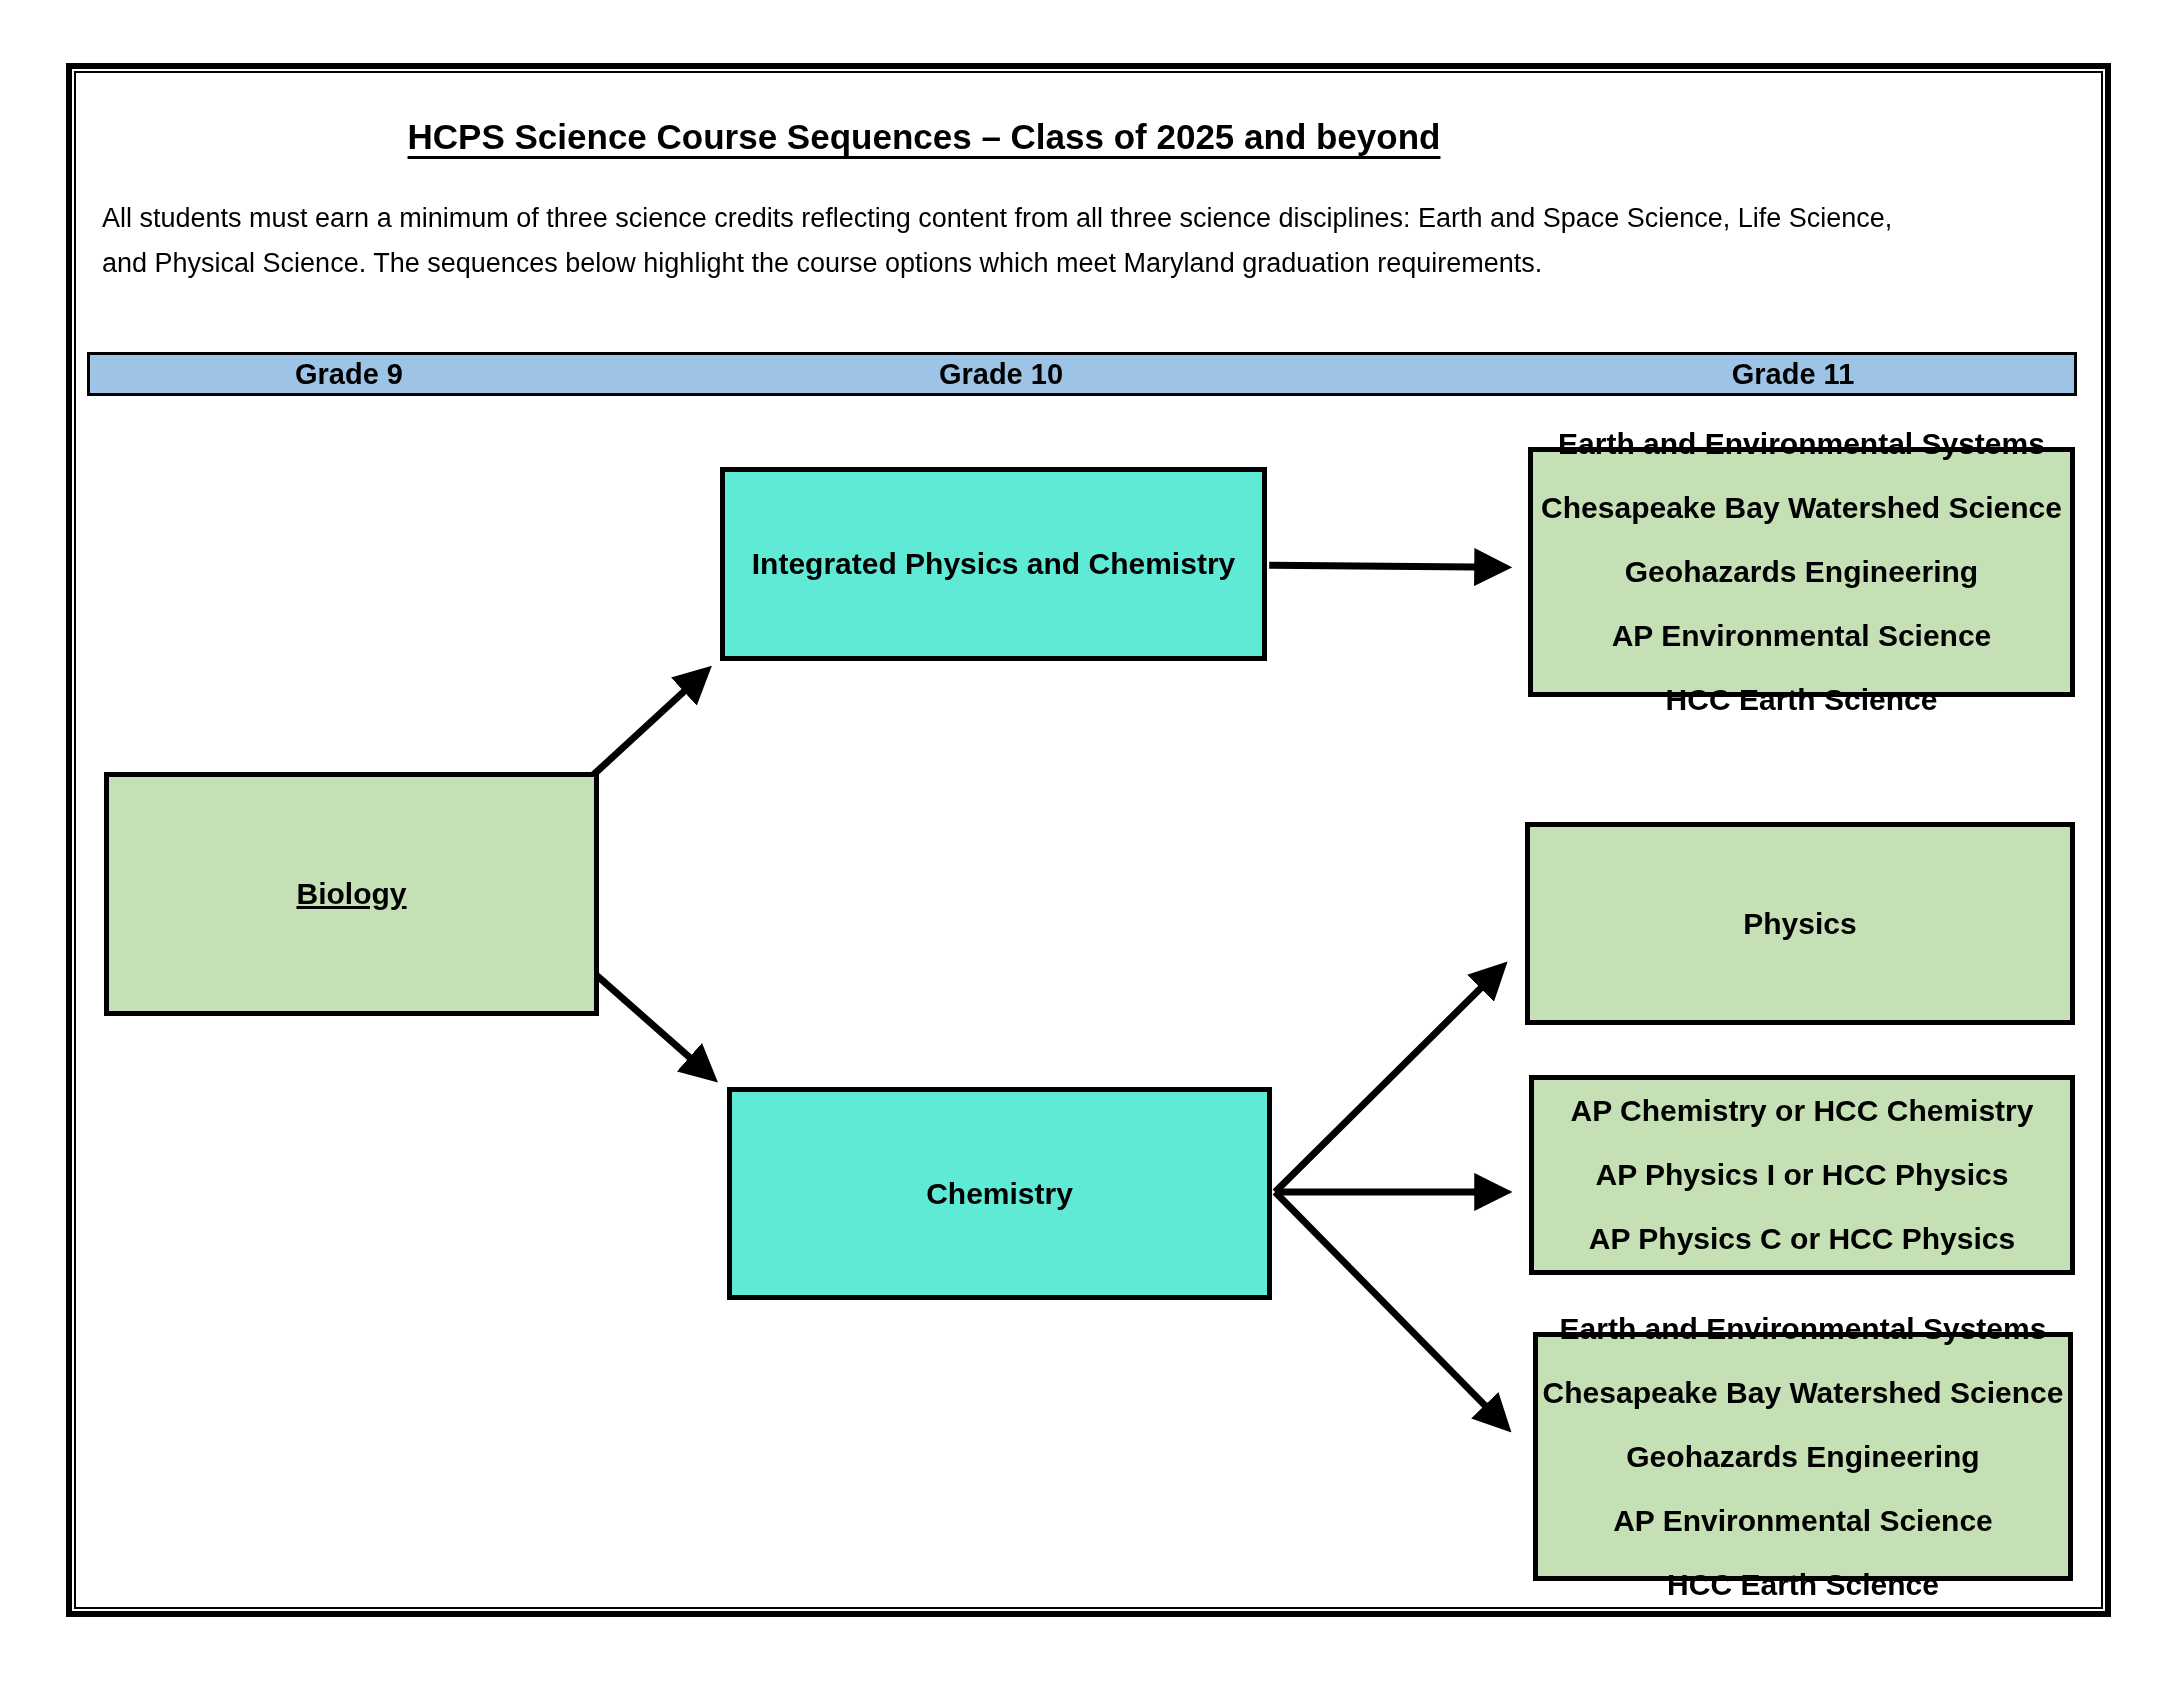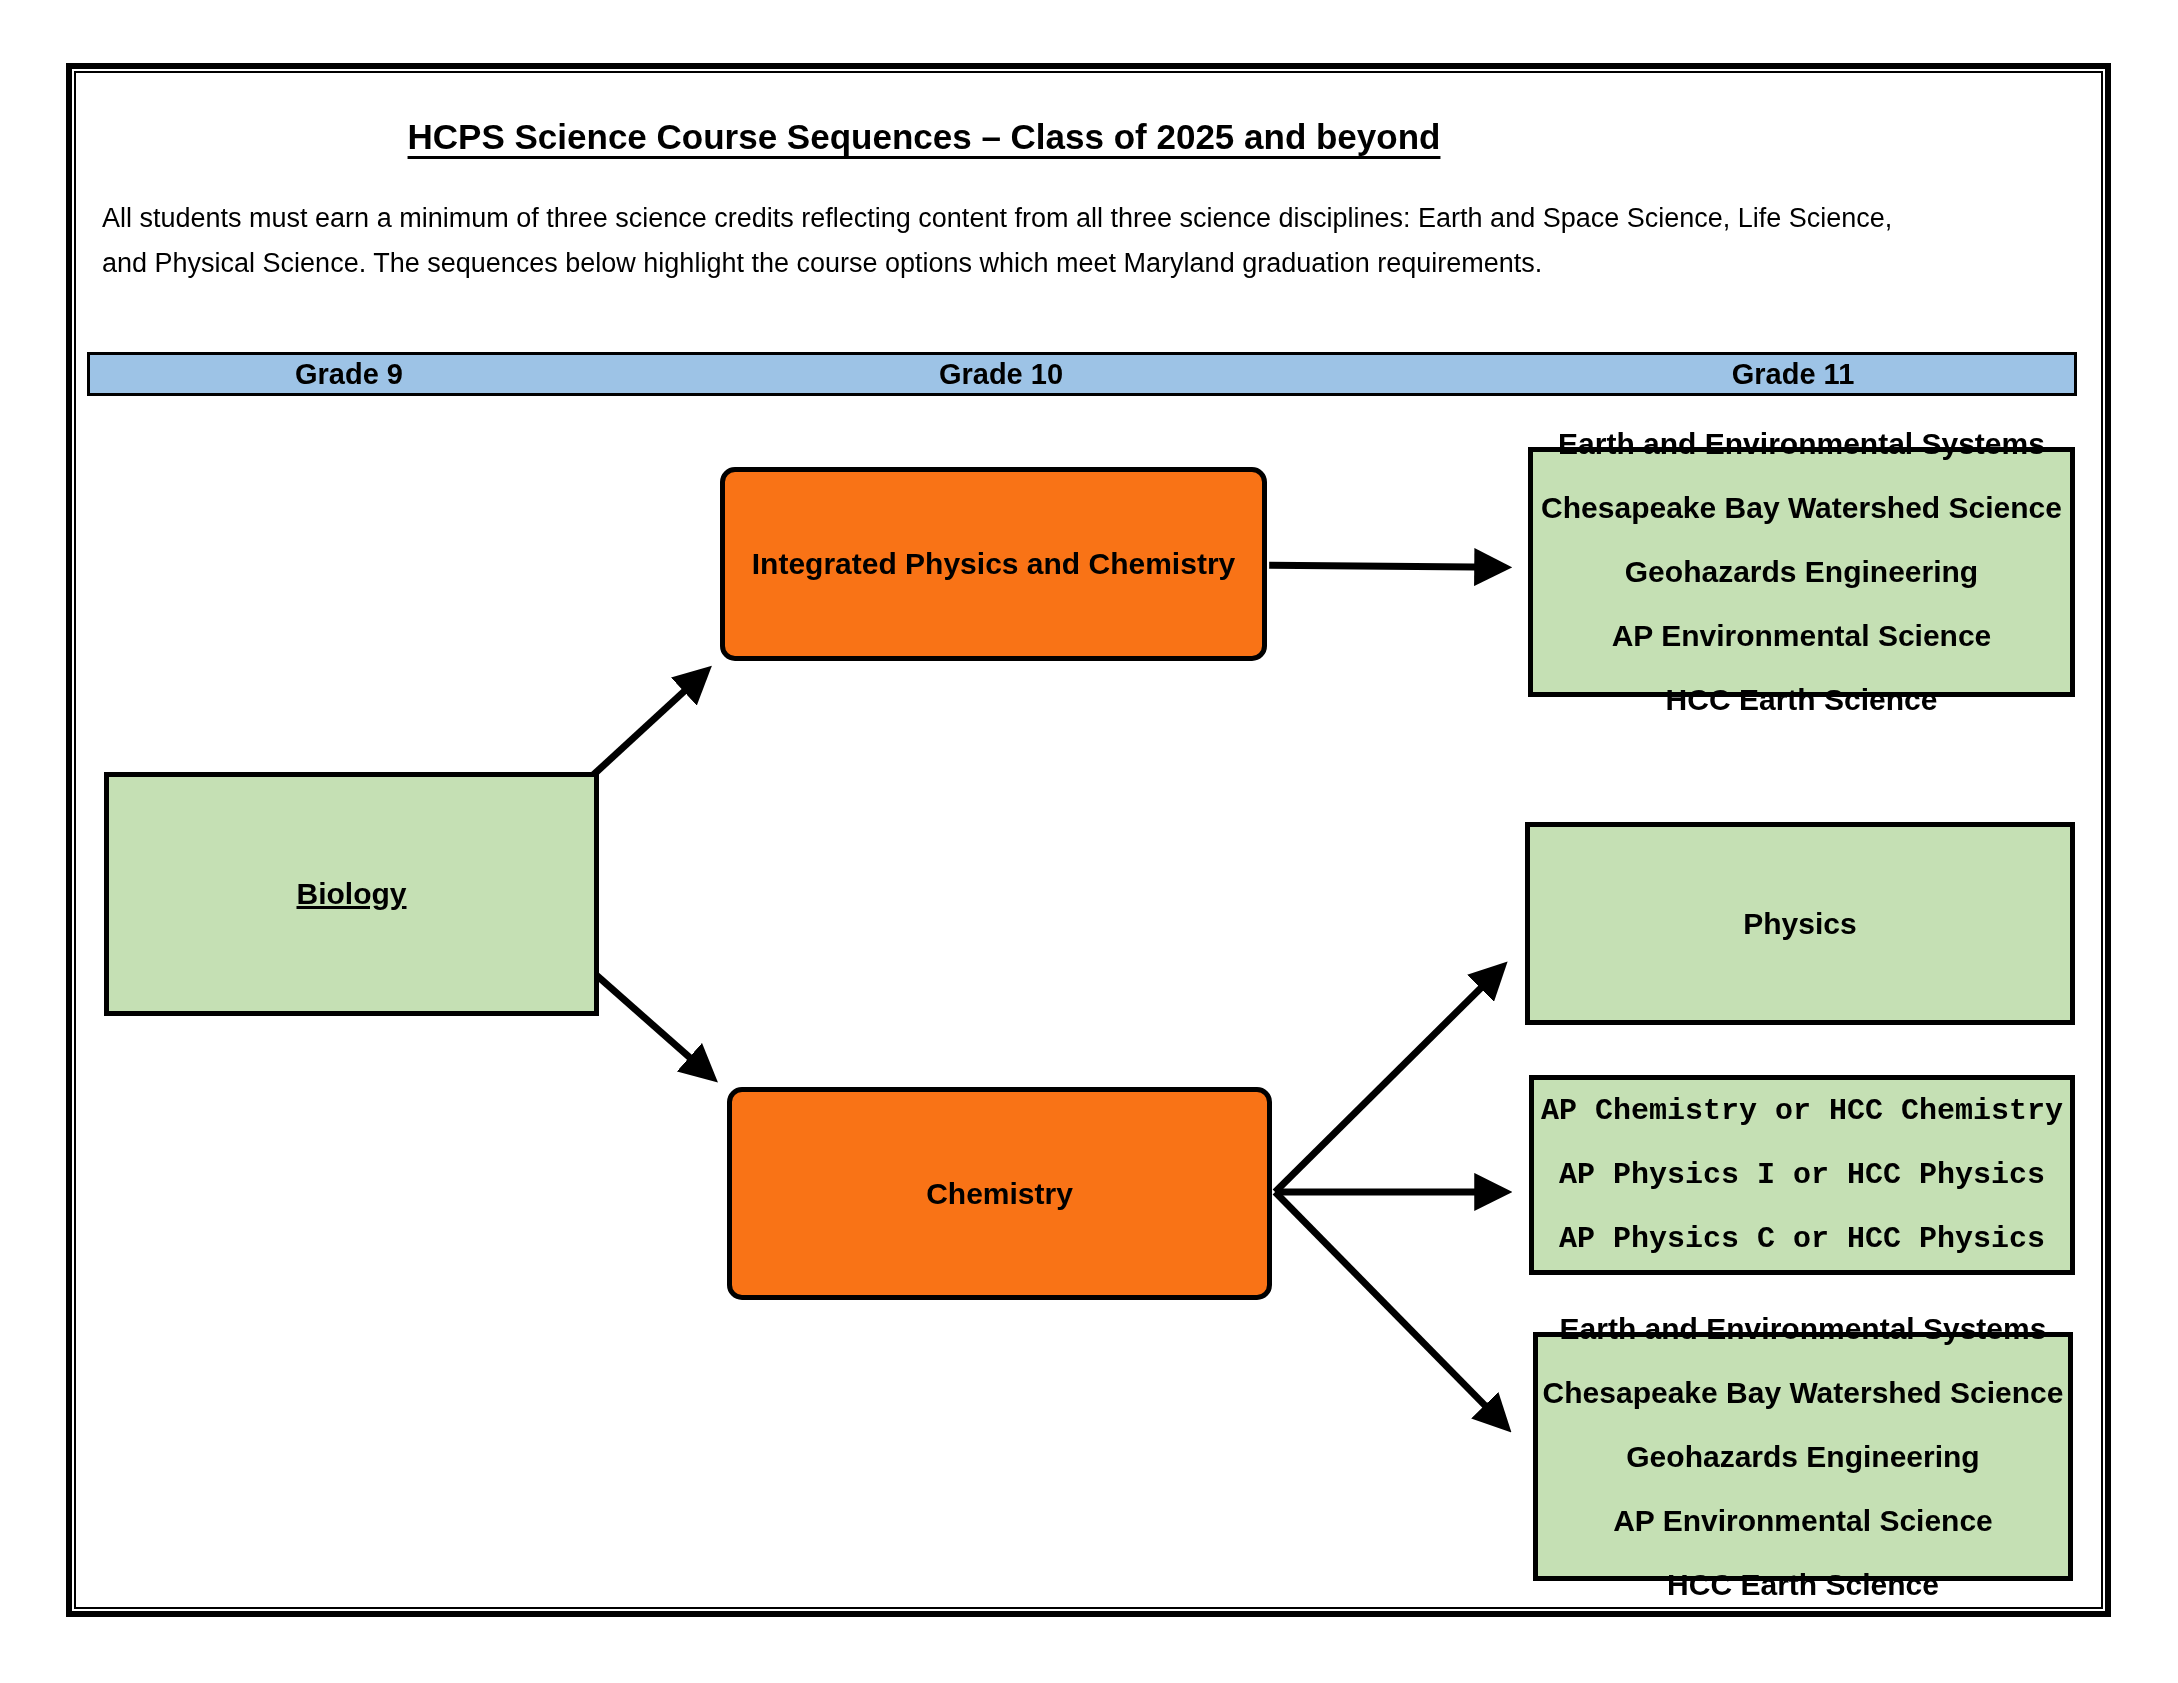--- a/index.html
+++ b/index.html
@@ -36,29 +36,29 @@
     position: absolute; top: 50%; transform: translate(-50%, -50%);
     font-weight: bold; font-size: 29px; white-space: nowrap;
   }
 
   .node {
     position: absolute; border: 5px solid #000; box-sizing: border-box;
     display: flex; flex-direction: column; align-items: center; justify-content: center;
     text-align: center; font-weight: bold; font-size: 30px;
   }
   .node.green { background: #C5E0B4; gap: 16px; }
-  .node.blue  { background: #f97316; border-radius: 15px; }
+  .node.blue  { background: #5eead4; }
   .node .line { line-height: 48px; white-space: nowrap; }
 
   #node-biology   { left: 104px;   top: 772px;  width: 495px; height: 244px; text-decoration: underline; }
   #node-ipc       { left: 720px;  top: 467px;  width: 547px; height: 194px; }
   #node-chemistry { left: 727px;  top: 1087px; width: 545px; height: 213px; }
   #node-earth-top { left: 1528px; top: 447px;  width: 547px; height: 250px; }
   #node-physics   { left: 1525px; top: 822px;  width: 550px; height: 203px; }
-  #node-advanced  { left: 1529px; top: 1075px; width: 546px; height: 200px; font-family: Liberation Mono, monospace; }
+  #node-advanced  { left: 1529px; top: 1075px; width: 546px; height: 200px; }
   #node-earth-bot { left: 1533px; top: 1332px; width: 540px; height: 249px; }
 
   .arrows { position: absolute; left: 0; top: 0; width: 2178px; height: 1683px; pointer-events: none; }
   .arrows line { stroke: #000; stroke-width: 7; }
 </style>
 </head>
 <body>
 
 <div class="frame">
   <div class="frame-inner"></div>

